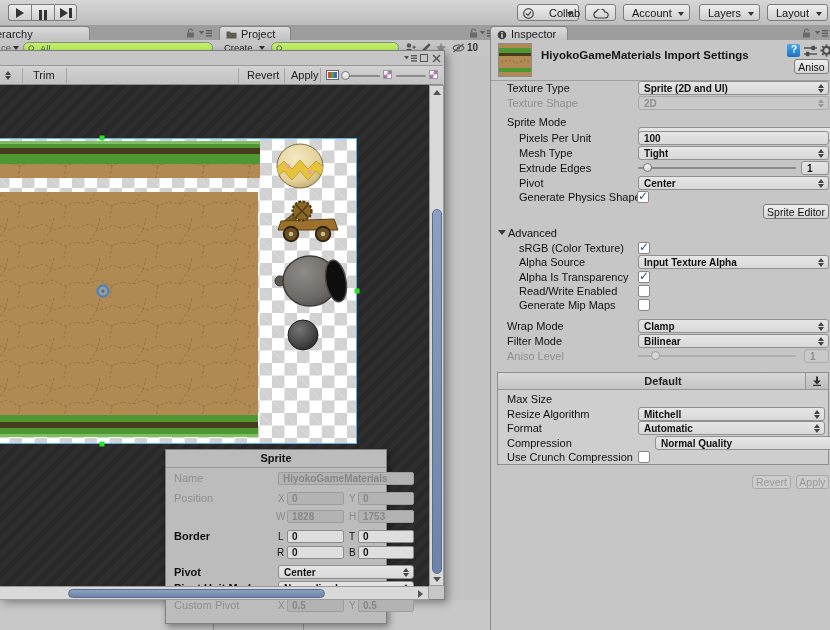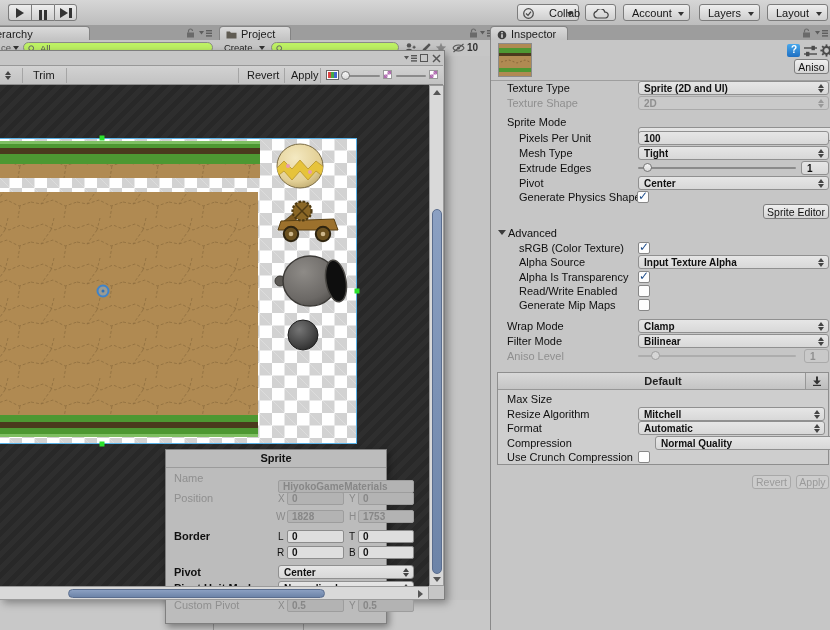--- a/index.html
+++ b/index.html
@@ -336,21 +336,21 @@
         <circle cx="256" cy="153" r="5.5" fill="rgba(130,175,225,0.45)" stroke="#3f83c9" stroke-width="2"></circle>
         <circle cx="256" cy="153" r="1.5" fill="#2f6fb3"></circle>
       </svg>
     </div>
 
     <div id="spriteDialog" class="abs">
       <div class="title">Sprite</div>
       <div class="hr"></div>
 
       <span class="lbl dis" style="left:8px;top:21px;">Name</span>
-      <div class="dfield dis" style="left:112px;top:30px;width:136px;">
+      <div class="dfield dis" style="left:112px;top:22px;width:136px;">
         <span>HiyokoGameMaterials</span>
       </div>
 
       <span class="lbl dis" style="left:8px;top:41px;">Position</span>
       <span class="pfx dis" style="left:112px;top:42px;">X</span>
       <div class="dfield dis" style="left:121px;top:42px;width:57px;"><span>0</span></div>
       <span class="pfx dis" style="left:183px;top:42px;">Y</span>
       <div class="dfield dis" style="left:192px;top:42px;width:56px;"><span>0</span></div>
       <span class="pfx dis" style="left:110px;top:60px;">W</span>
       <div class="dfield dis" style="left:121px;top:60px;width:57px;"><span>1828</span></div>
@@ -408,20 +408,21 @@
     <div id="insHeader">
       <div class="abs" style="left:7px;top:3px;width:34px;height:34px;border:1px solid #8b8b8b;box-sizing:border-box;">
         <svg width="32" height="32" viewBox="0 0 32 32">
           <rect width="32" height="32" fill="#b08a52"></rect>
           <rect y="4" width="32" height="5" fill="#4d9832"></rect>
           <rect y="9" width="32" height="3" fill="#4a3a1d"></rect>
           <rect y="24" width="32" height="4" fill="#4d9832"></rect>
           <path d="M2,18 L10,16 L18,19 L26,16 L31,18" fill="none" stroke="#8a6a3c" stroke-width="1" stroke-dasharray="2,2"></path>
         </svg>
       </div>
+      <span class="abs" style="left:50px;top:9px;font-size:11.5px;font-weight:bold;color:#161616;">HiyokoGameMaterials Import Settings</span>
       <div class="abs" style="left:296px;top:4px;width:13px;height:13px;border-radius:2px;background:linear-gradient(#49a8ec,#1e6fc2);">
         <span style="position:absolute;left:4px;top:0px;color:#fff;font-size:10px;font-weight:bold;">?</span>
       </div>
       <svg class="abs" style="left:313px;top:5px;" width="13" height="12" viewBox="0 0 13 12">
         <line x1="0" y1="3" x2="13" y2="3" stroke="#4a4a4a" stroke-width="1.4"></line>
           <rect x="7.5" y="0.8" width="3.4" height="4.4" fill="#4a4a4a"></rect>
         <line x1="0" y1="9" x2="13" y2="9" stroke="#4a4a4a" stroke-width="1.4"></line>
           <rect x="2" y="6.8" width="3.4" height="4.4" fill="#4a4a4a"></rect>
       </svg>
       <svg class="abs" style="left:329px;top:4px;" width="13" height="13" viewBox="0 0 13 13">

